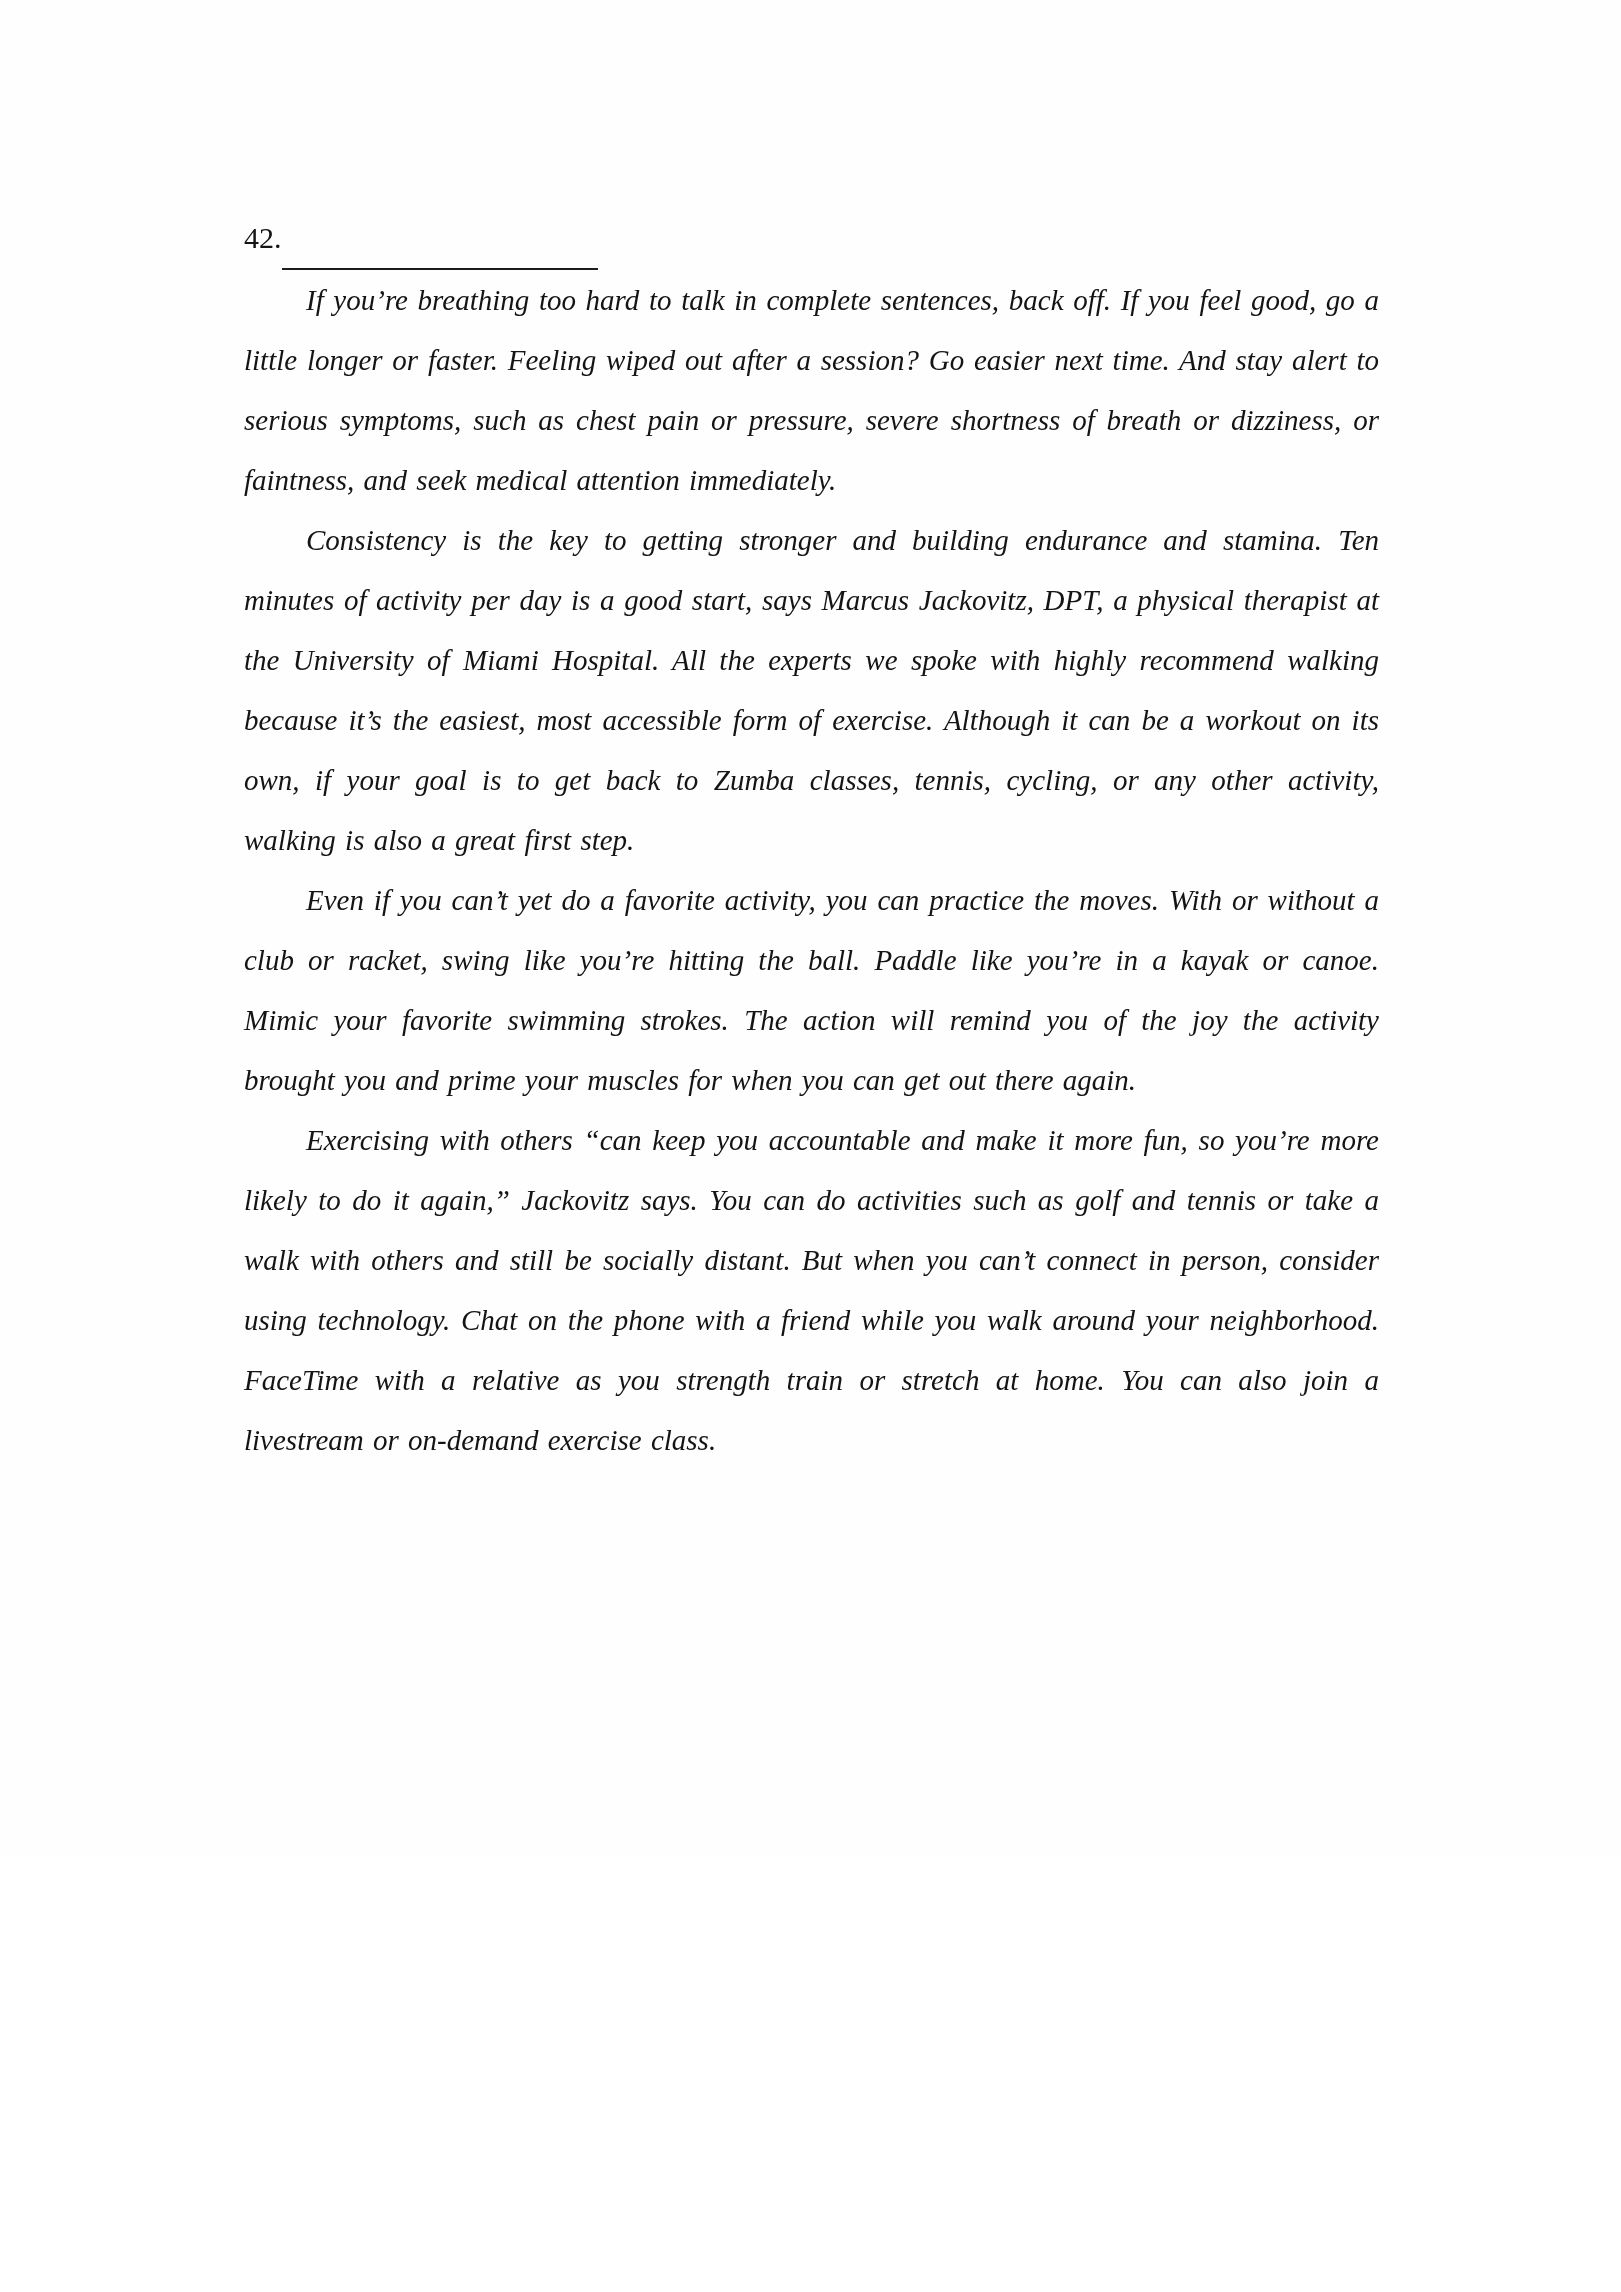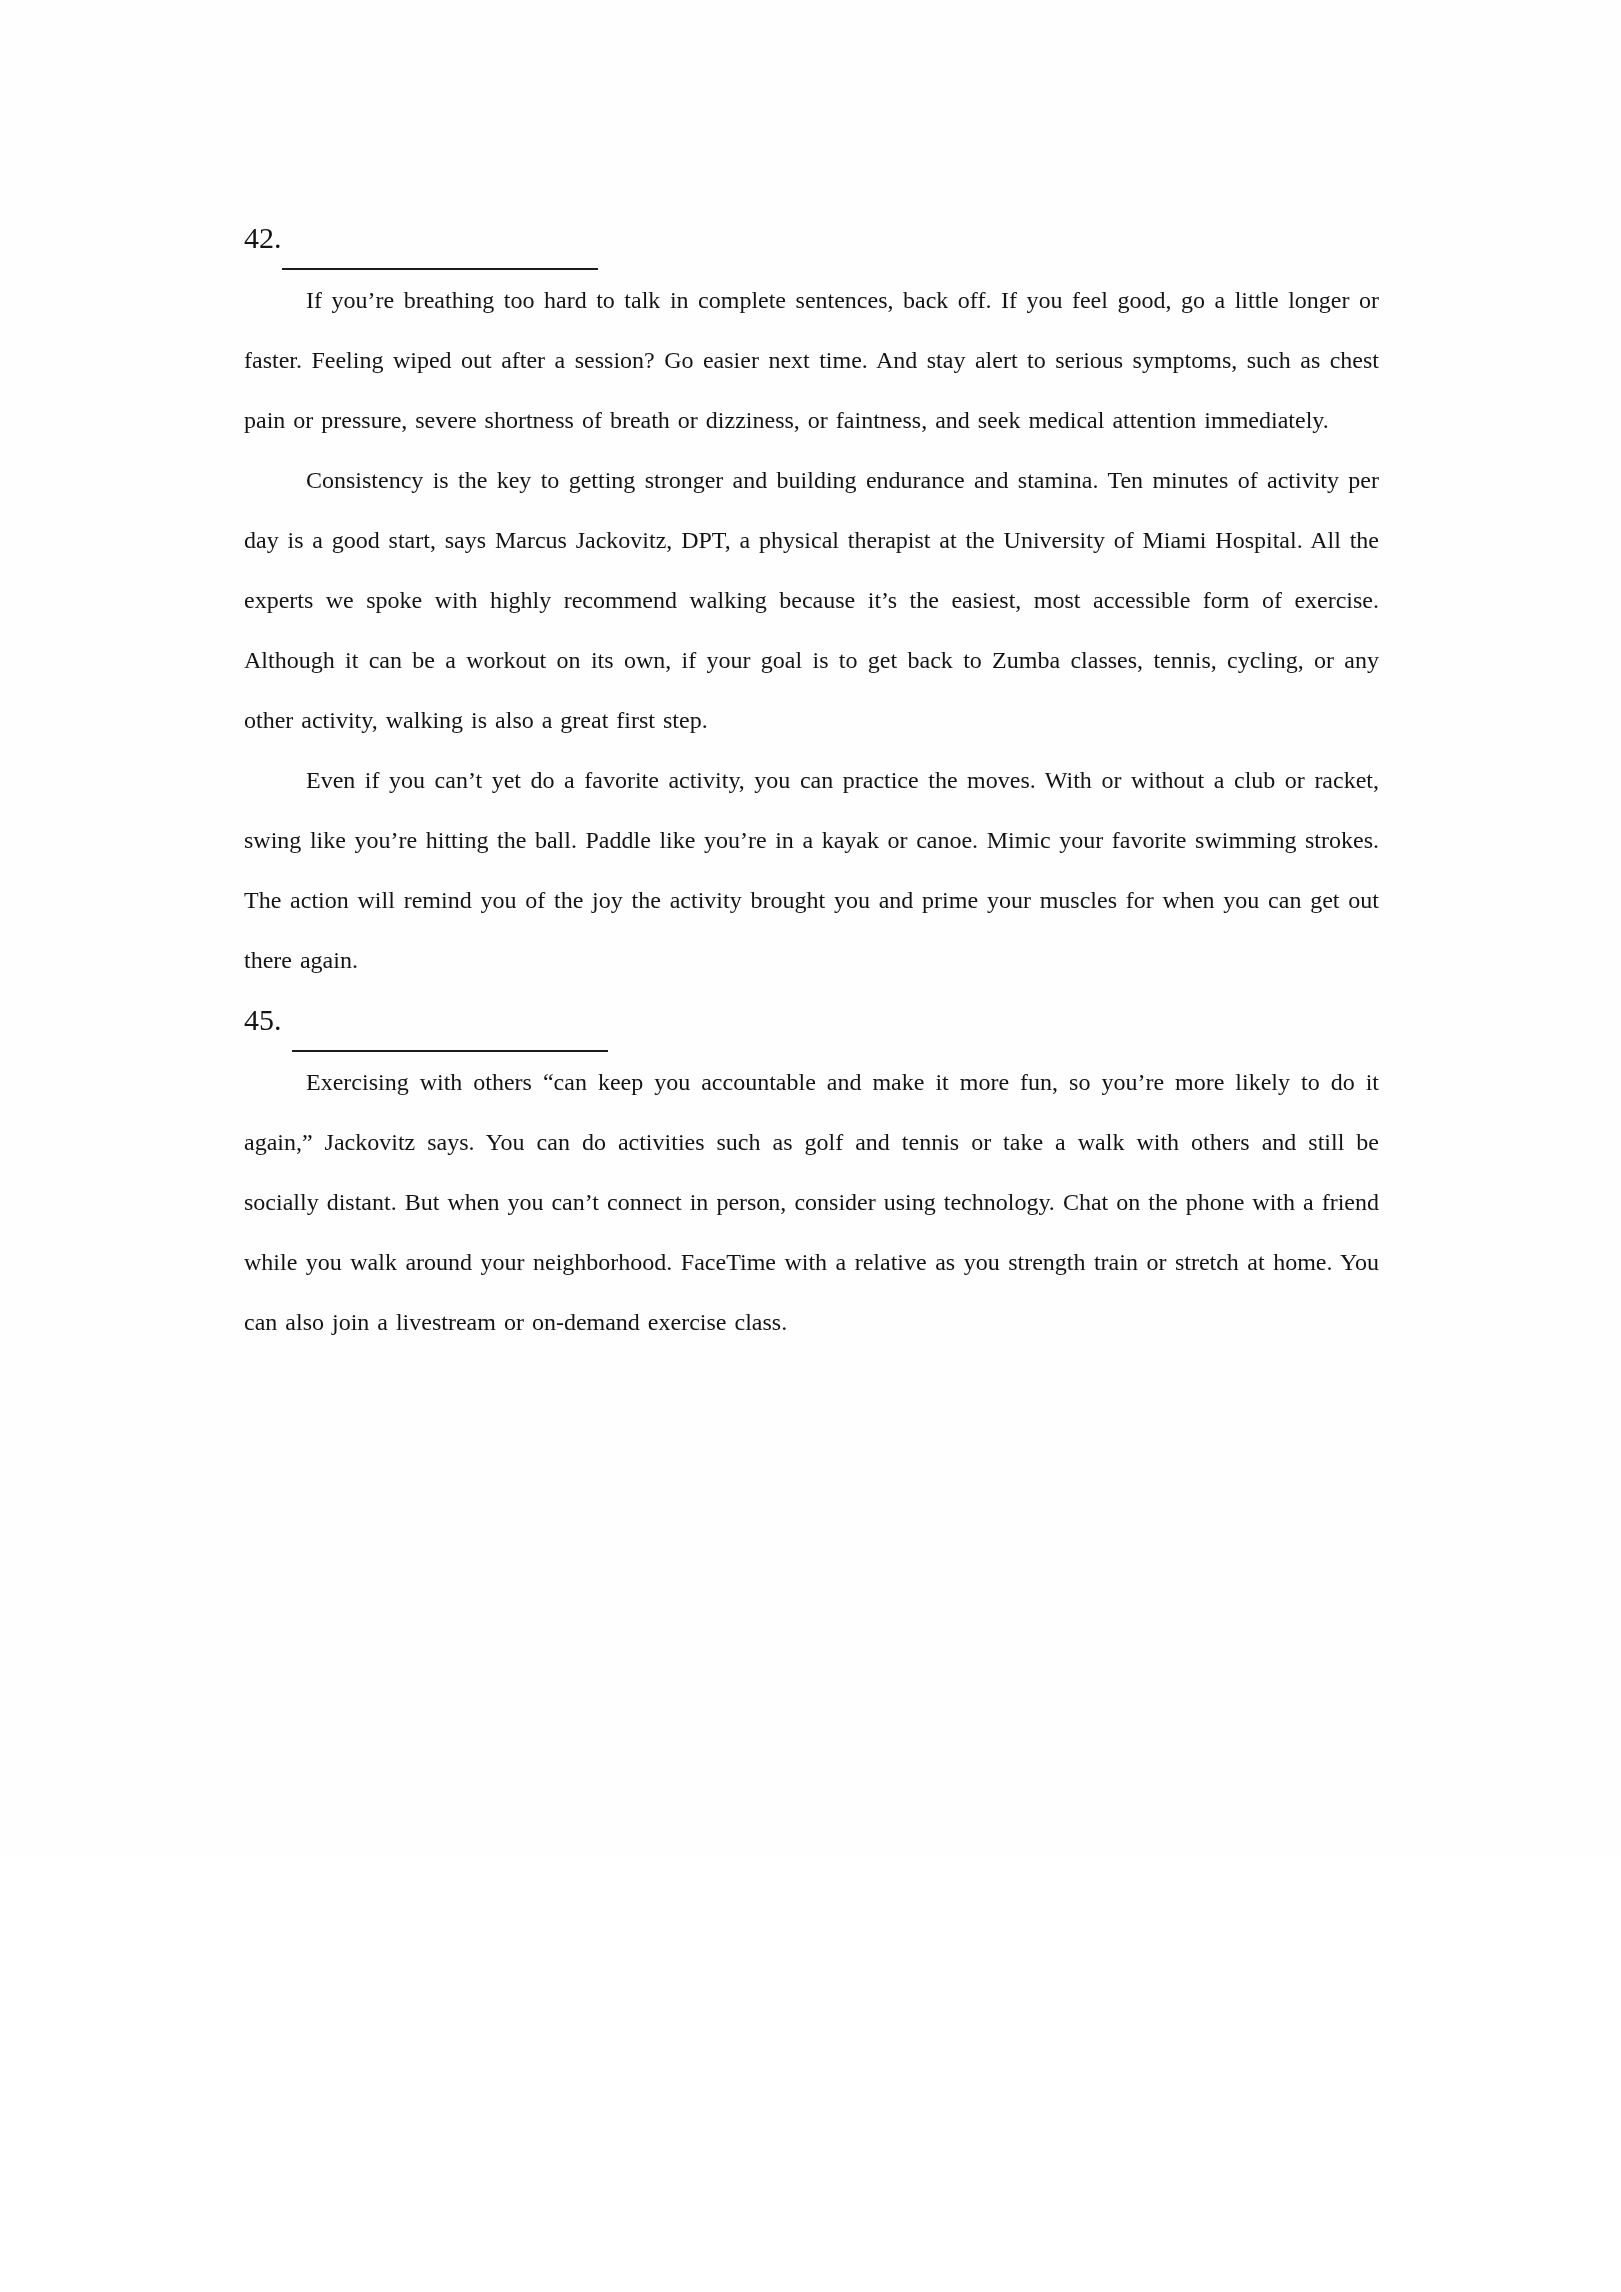--- a/index.html
+++ b/index.html
@@ -30,25 +30,26 @@
   .blank {
     display: inline-block;
     width: 316px;
     border-bottom: 2px solid #1c1c1c;
   }
   .blank.gap {
     margin-left: 10.8px;
   }
   .para {
     margin: 0;
-    font-size: 24px;
+    font-size: 29px;
     line-height: 60px;
     text-align: justify;
     text-indent: 62px;
     word-spacing: 2px;
+    font-style: italic;
   }
   .answer-line {
     margin-top: 57px;
     font-size: 30px;
     line-height: 60px;
   }
   .answer-value {
     letter-spacing: 5.9px;
     margin-left: 5.9px;
   }
@@ -89,21 +90,20 @@
         <div class="item-label"><span>42.</span><span class="blank">&nbsp;</span></div>
         <p class="para">If you’re breathing too hard to talk in complete sentences, back off. If you feel good, go a little longer or faster. Feeling wiped out after a session? Go easier next time. And stay alert to serious symptoms, such as chest pain or pressure, severe shortness of breath or dizziness, or faintness, and seek medical attention immediately.</p>
       </section>
       <section>
         <p class="para">Consistency is the key to getting stronger and building endurance and stamina. Ten minutes of activity per day is a good start, says Marcus Jackovitz, DPT, a physical therapist at the University of Miami Hospital. All the experts we spoke with highly recommend walking because it’s the easiest, most accessible form of exercise. Although it can be a workout on its own, if your goal is to get back to Zumba classes, tennis, cycling, or any other activity, walking is also a great first step.</p>
       </section>
       <section>
         <p class="para">Even if you can’t yet do a favorite activity, you can practice the moves. With or without a club or racket, swing like you’re hitting the ball. Paddle like you’re in a kayak or canoe. Mimic your favorite swimming strokes. The action will remind you of the joy the activity brought you and prime your muscles for when you can get out there again.</p>
       </section>
       <section>
-        <div class="item-label"><span>45.</span><span class="blank gap">&nbsp;</span></div>
         <p class="para">Exercising with others “can keep you accountable and make it more fun, so you’re more likely to do it again,” Jackovitz says. You can do activities such as golf and tennis or take a walk with others and still be socially distant. But when you can’t connect in person, consider using technology. Chat on the phone with a friend while you walk around your neighborhood. FaceTime with a relative as you strength train or stretch at home. You can also join a livestream or on-demand exercise class.</p>
       </section>
     </div>
 
   <div class="footer">2022 年全国硕士研究生入学统一考试试题•英语（二）　 第12页  共 15 页</div>
 
   <div class="watermark">搜狐号@云逸未来考研</div>
 
 </div>
 

